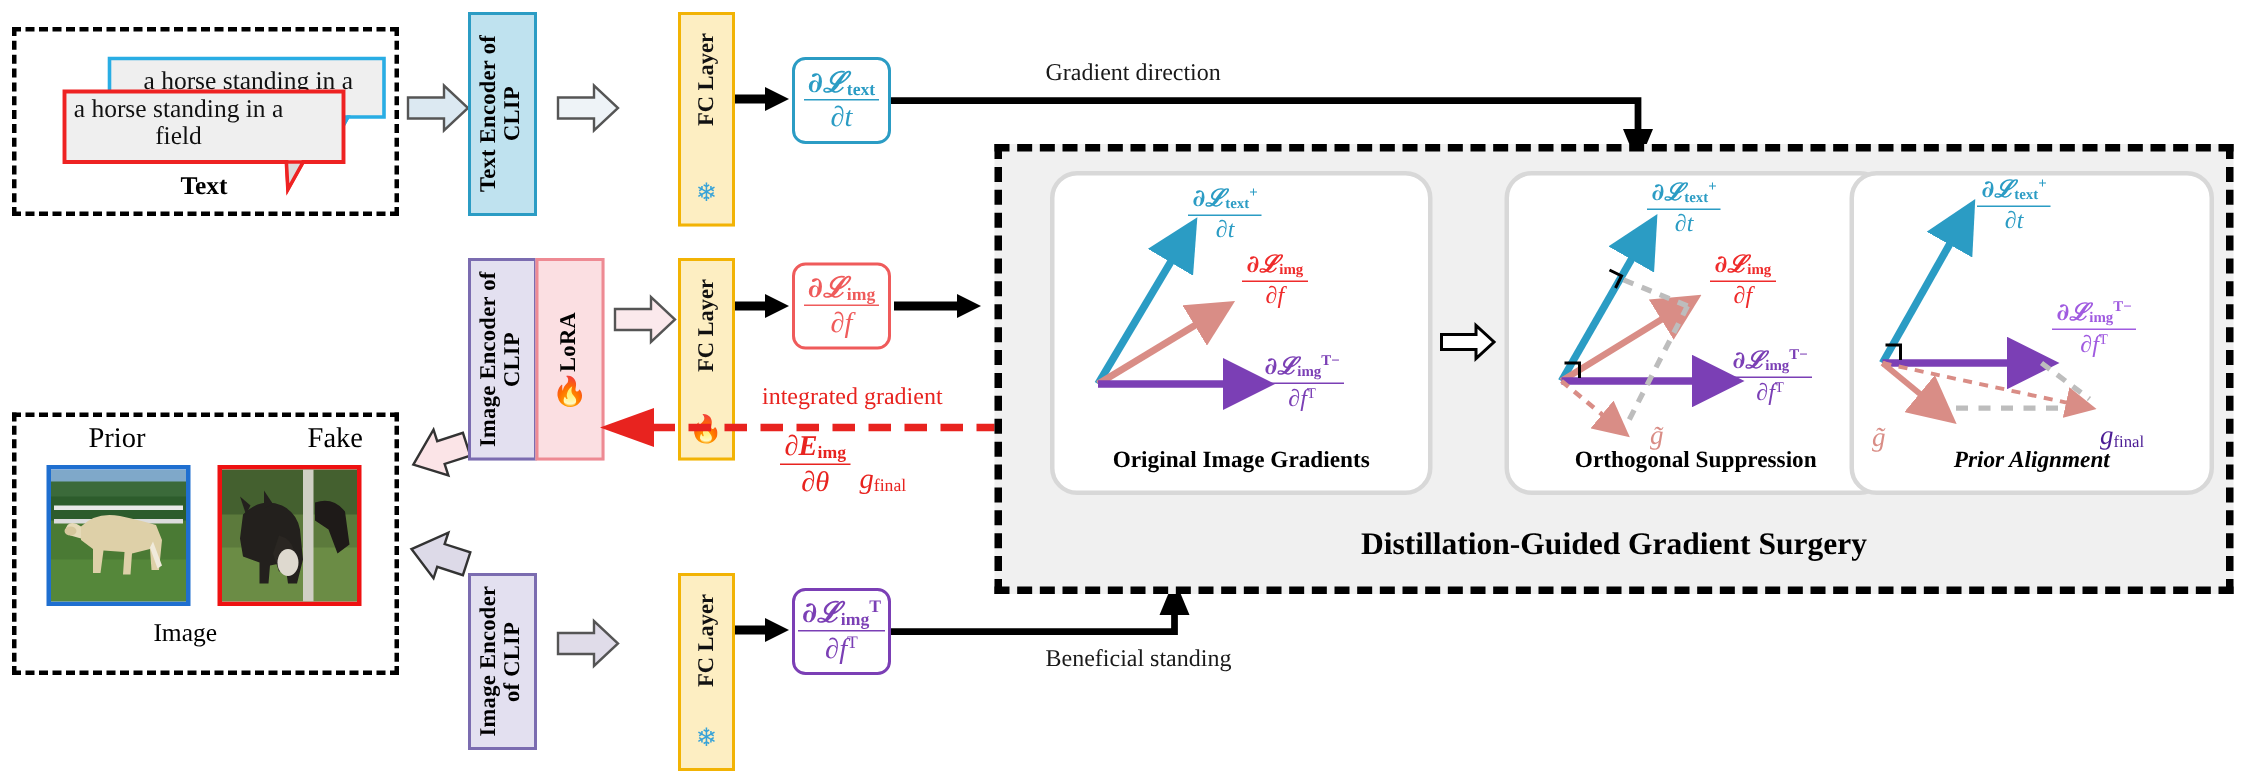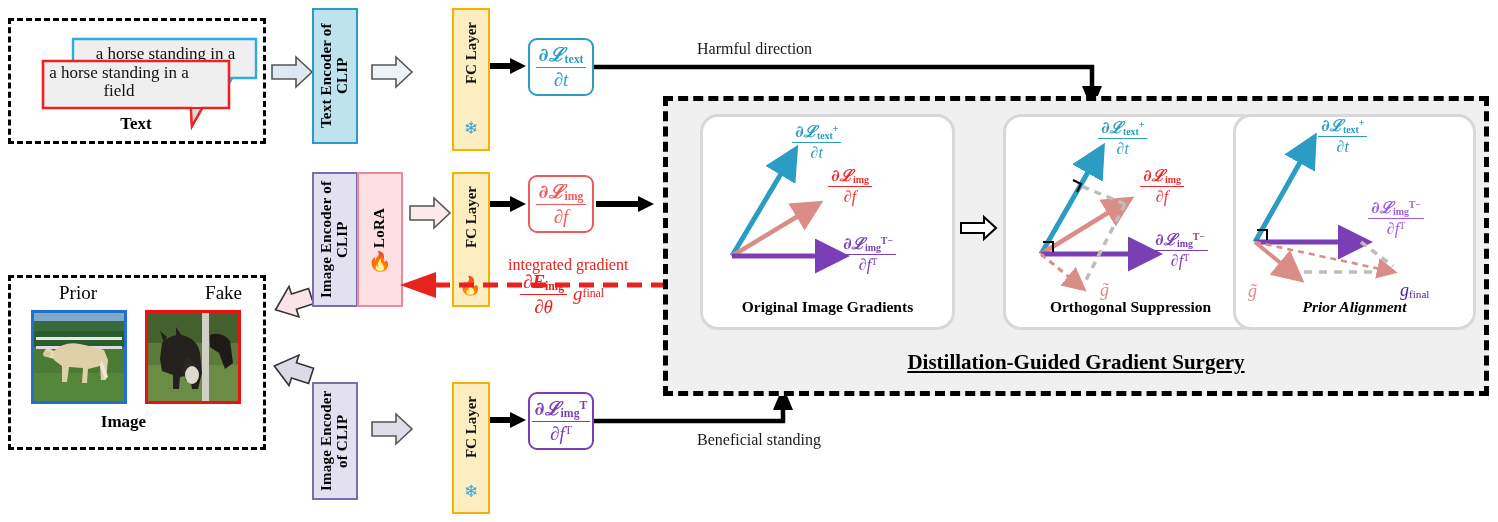--- a/index.html
+++ b/index.html
@@ -17,21 +17,21 @@
   .gbox{box-sizing:border-box;border-radius:9px;background:#fff;display:flex;
         align-items:center;justify-content:center;}
   .frac{display:inline-block;text-align:center;line-height:1;font-style:italic;}
   .frac .num{display:block;padding:0 3px 1px 3px;font-weight:bold;}
   .frac .den{display:block;border-top:1.4px solid currentColor;padding:2px 3px 0 3px;}
   .sub{font-size:.62em;vertical-align:-.18em;font-style:normal;}
   .sup{font-size:.62em;vertical-align:.55em;font-style:normal;}
   .cal{font-family:"DejaVu Serif",serif;font-style:italic;}
   .panel{box-sizing:border-box;background:#fff;border:3px solid #d8d8d8;border-radius:18px;}
   .ptitle{position:absolute;width:100%;text-align:center;font-weight:bold;font-size:15.5px;color:#000;}
-  .bigtitle{font-weight:bold;font-size:21px;color:#000;text-align:center;text-decoration:underline;}
+  .bigtitle{font-weight:bold;font-size:21px;color:#000;text-align:center;}
   .lbl{font-size:16px;color:#1a1a1a;}
   .redtxt{color:#e8231f;}
   svg{overflow:visible;display:block;}
 </style>
 </head>
 <body>
 
 <div class="abs dashbox" style="left:8px;top:18px;width:258px;height:126px;"></div>
 
 <div class="abs" style="left:72px;top:38px;width:185px;height:46px;">
@@ -87,21 +87,21 @@
     <rect x="54" y="0" width="7" height="88" fill="#cfcfc4"></rect>
     <path d="M62,22 q12,-4 20,6 l3,22 l-8,6 l-6,-16 l-9,-6 z" fill="#1e1a18"></path>
     <path d="M14,30 q12,-12 26,-6 q10,5 12,16 l2,20 l-4,16 l-6,0 l-2,-14 l-10,2 l-1,12 l-6,0 l0,-14 l-11,-4 l-2,-12 z" fill="#23201d"></path>
     <path d="M38,44 q8,2 10,10 l-2,12 l-8,2 l-4,-12 z" fill="#2a2622"></path>
     <ellipse cx="44" cy="62" rx="7" ry="9" fill="#ded9cf"></ellipse>
     <path d="M16,30 l-4,-12 l7,6 z" fill="#23201d"></path>
     <path d="M28,26 l0,-12 l6,9 z" fill="#23201d"></path>
   </svg>
 </div>
 
-<div class="abs" style="left:8px;top:412px;width:231px;text-align:center;font-weight:bold;font-size:17px;">Image</div>
+<div class="abs" style="left:8px;top:412px;width:231px;text-align:center;font-weight:normal;font-size:17px;">Image</div>
 
 <div class="abs" style="left:270px;top:282px;">
   <svg width="46" height="40" viewBox="0 0 46 40">
     <path d="M4,22 L24,4 L24,12 L42,12 L42,28 L24,28 L24,36 Z" transform="rotate(-18 23 20)" fill="#fbe4e7" stroke="#333" stroke-width="1.6"></path>
   </svg>
 </div>
 <div class="abs" style="left:270px;top:350px;">
   <svg width="46" height="40" viewBox="0 0 46 40">
     <path d="M4,22 L24,4 L24,12 L42,12 L42,28 L24,28 L24,36 Z" transform="rotate(18 23 20)" fill="#dddae8" stroke="#333" stroke-width="1.6"></path>
   </svg>
@@ -202,38 +202,38 @@
       <path d="M42,1 L58,9 L42,17 Z" fill="#000"></path>
     </svg>
 </div>
 
 <div class="abs" style="left:594px;top:50px;">
   <svg width="512" height="64" viewBox="0 0 512 64">
     <path d="M0,17 H498 V38" stroke="#000" stroke-width="4.5" fill="none"></path>
     <path d="M488,36 L498,60 L508,36 Z" fill="#000"></path>
   </svg>
 </div>
-<div class="abs lbl" style="left:697px;top:40px;">Harmful direction</div>
+<div class="abs lbl" style="left:697px;top:40px;">Gradient direction</div>
 
 <div class="abs" style="left:594px;top:386px;">
   <svg width="200" height="44" viewBox="0 0 200 44">
     <path d="M0,35 H189 V22" stroke="#000" stroke-width="4.5" fill="none"></path>
     <path d="M179,24 L189,0 L199,24 Z" fill="#000"></path>
   </svg>
 </div>
 <div class="abs lbl" style="left:697px;top:431px;">Beneficial standing</div>
 
 <div class="abs" style="left:398px;top:272px;">
   <svg width="268" height="26" viewBox="0 0 268 26">
     <path d="M268,13 H36" stroke="#e8231f" stroke-width="5" stroke-dasharray="15 9" fill="none"></path>
     <path d="M38,0 L2,13 L38,26 Z" fill="#e8231f"></path>
   </svg>
 </div>
 <div class="abs lbl redtxt" style="left:508px;top:256px;">integrated gradient</div>
-<div class="abs redtxt" style="left:520px;top:272px;font-size:19px;display:flex;align-items:center;">
+<div class="abs redtxt" style="left:520px;top:288px;font-size:19px;display:flex;align-items:flex-end;">
   <span class="frac">
     <span class="num"><i>∂E</i><span class="sub">img</span></span>
     <span class="den">∂θ</span>
   </span>
   <span style="margin-left:6px;font-style:italic;">g</span>
     <span class="sub">final</span>
 </div>
 
 <div class="abs" style="left:663px;top:96px;width:826px;height:300px;border:5px dashed #000;background:#f0f0f0;box-sizing:border-box;"></div>
 

